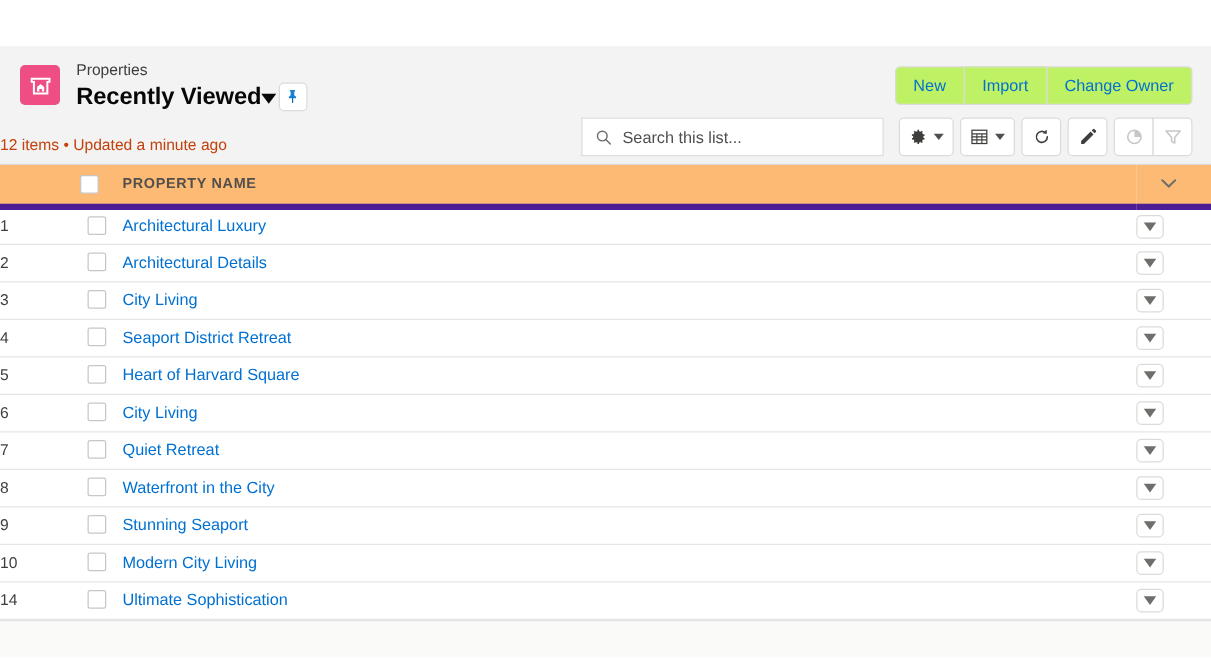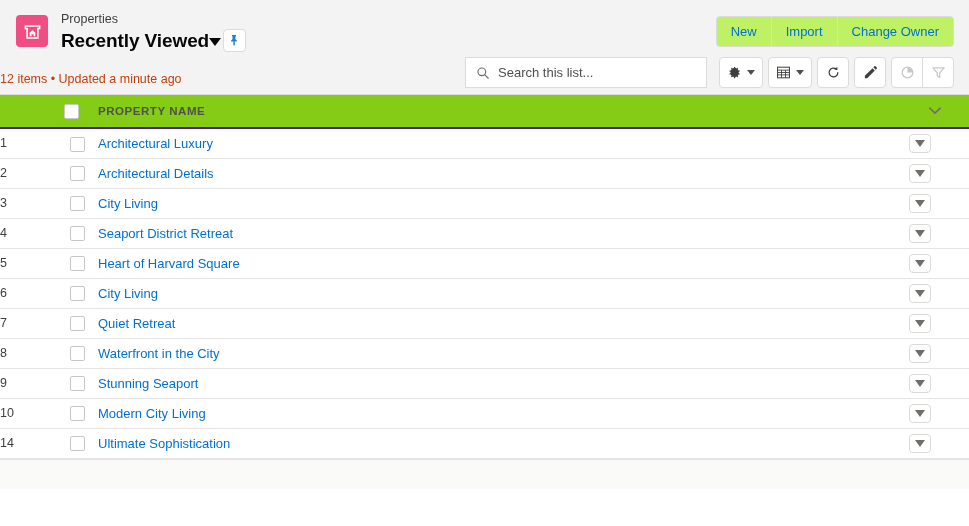--- a/index.html
+++ b/index.html
@@ -17,20 +17,21 @@
     -webkit-font-smoothing: antialiased;
   }
 
   
   .page-header {
     position: relative;
     height: 95px;
     background: #f3f3f3;
     border-bottom: 1px solid #dddbda;
     padding: 0;
+    margin-top: 37px;
   }
   .header-top {
     display: flex;
     align-items: flex-start;
     padding: 12px 16px 0 16px;
     height: 56px;
   }
   .app-icon {
     width: 32px;
     height: 32px;
@@ -203,22 +204,22 @@
     text-align: left;
     vertical-align: middle;
   }
   .col-num    { width: 48px; }
   .col-check  { width: 48px; }
   .col-name   { width: auto; }
   .col-menu   { width: 60px; }
 
   thead tr {
     height: 33px;
-    background: #84cc16;
-    border-bottom: 2px solid #4c1d95;
+    background: #fdba74;
+    border-bottom: 5px solid #4c1d95;
   }
   thead th { border-bottom: 1px solid #dddbda; }
   .th-label {
     font-size: 11.5px;
     font-weight: bold;
     color: #514f4d;
     letter-spacing: 0.55px;
     text-transform: uppercase;
     padding-left: 2px;
     white-space: nowrap;

